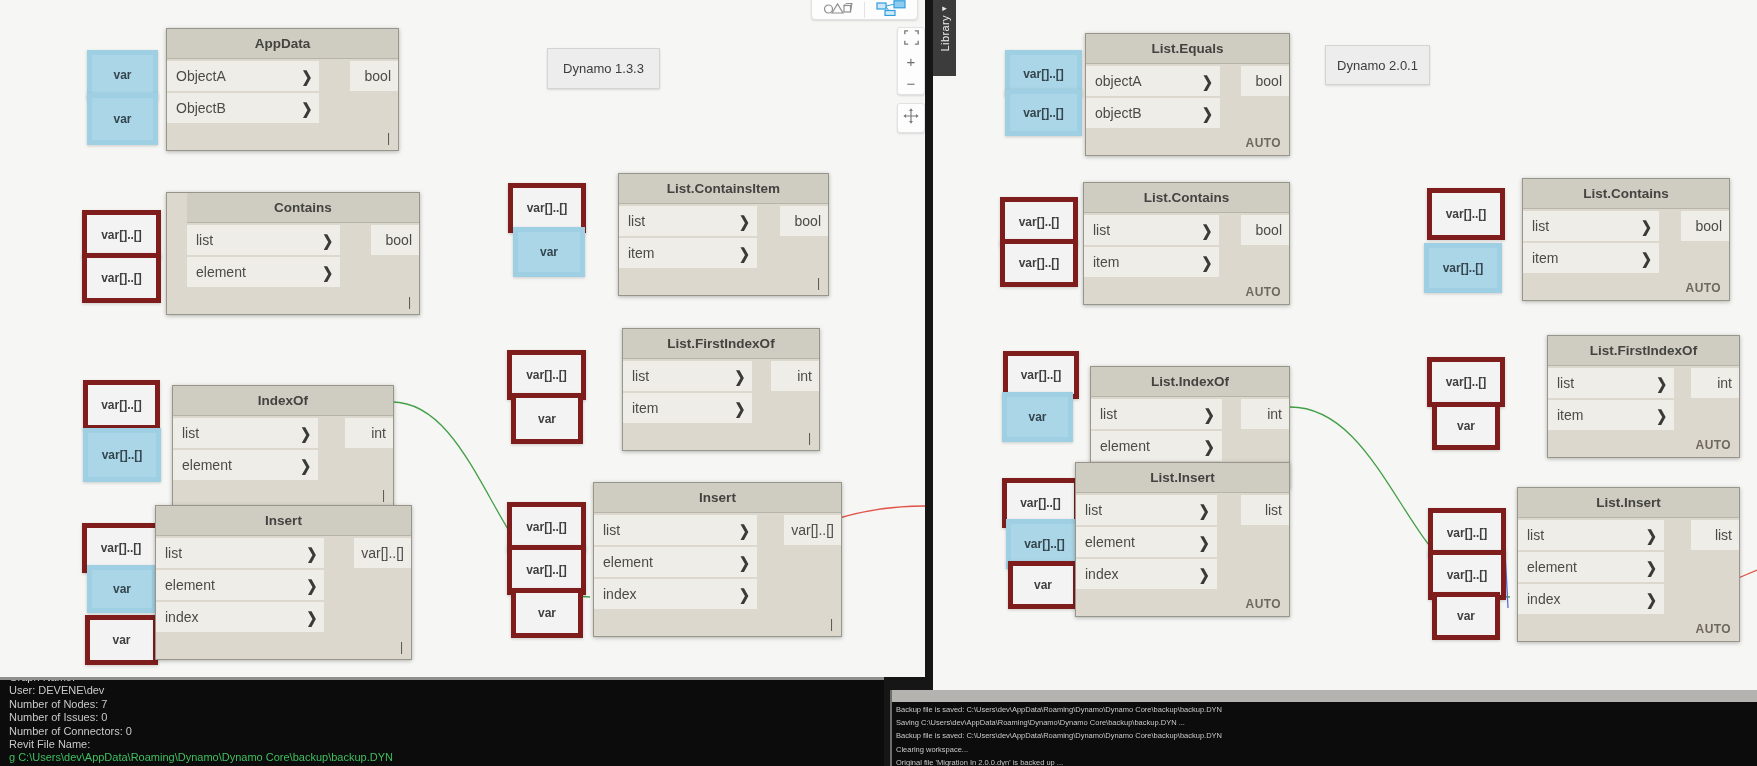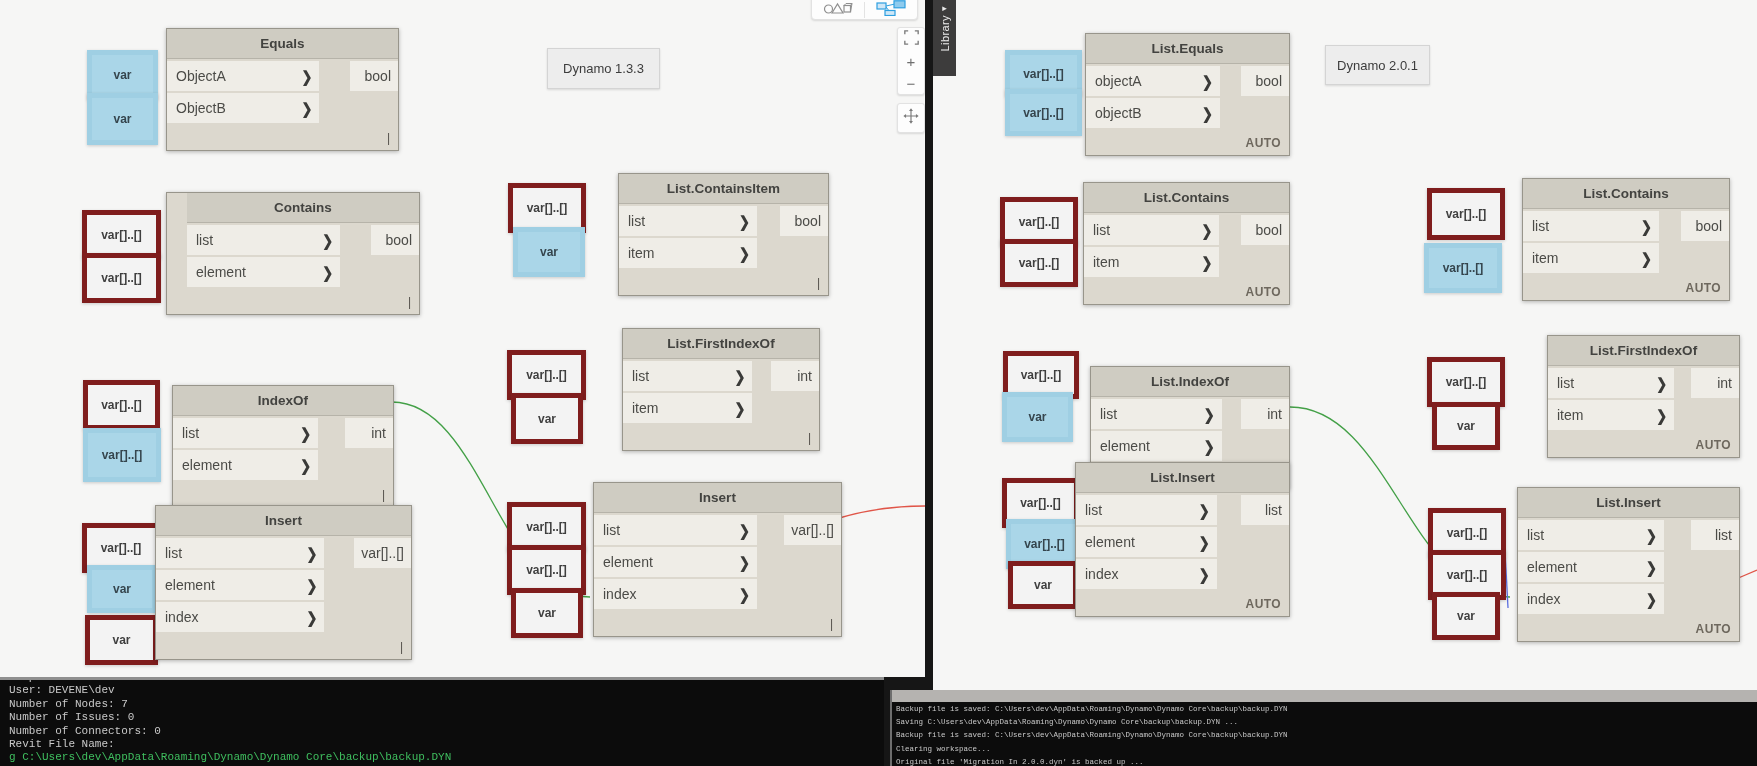--- a/index.html
+++ b/index.html
@@ -39,21 +39,21 @@
   #view-toolbar{position:absolute;left:811px;top:-8px;height:26px;background:#fdfdfd;border:1px solid #e2e2e2;border-radius:4px;
     box-shadow:0 1px 2px rgba(0,0,0,.12);display:flex;align-items:flex-end;}
   .vt-btn{width:52px;height:18px;display:flex;align-items:center;justify-content:center;cursor:pointer;}
   .vt-sep{width:1px;height:16px;background:#e3e3e3;align-self:flex-end;margin-bottom:1px;}
   #zoom-panel{position:absolute;left:897px;top:27px;width:26px;background:#fdfdfd;border:1px solid #e2e2e2;border-radius:3px;
     box-shadow:0 1px 2px rgba(0,0,0,.12);display:flex;flex-direction:column;align-items:center;}
   .zp-btn{width:24px;height:22px;display:flex;align-items:center;justify-content:center;color:#6f6f6f;font-size:15px;cursor:pointer;}
   #pan-btn{position:absolute;left:897px;top:103px;width:26px;height:28px;background:#fdfdfd;border:1px solid #e2e2e2;border-radius:3px;
     box-shadow:0 1px 2px rgba(0,0,0,.12);display:flex;align-items:center;justify-content:center;cursor:pointer;}
   
-  .console{position:absolute;background:#0c0c0c;overflow:hidden;font-family:Liberation Mono, monospace;color:#c9c9c9;}
+  .console{position:absolute;background:#0c0c0c;overflow:hidden;font-family:Liberation Sans, sans-serif;color:#c9c9c9;}
   #console-left{left:0;top:677px;width:884px;height:89px;font-size:11px;line-height:13.4px;}
   #console-left .topbar{position:absolute;left:0;top:0;width:100%;height:3px;background:#8f8f8f;z-index:2;}
   #console-left .txt{padding:0 0 0 9px;margin-top:-6px;position:relative;z-index:1;}
   #console-right{left:890px;top:690px;width:990px;height:76px;font-size:7.5px;line-height:13.2px;border-left:2px solid #6e6e6e;box-sizing:border-box;}
   #console-right .topbar{height:12px;background:#b5b3b0;}
   #console-right .txt{padding:1px 0 0 4px;}
   .cline{white-space:pre;}
   .cline.green{color:#3fbf5f;}
 </style>
 </head>
@@ -83,21 +83,21 @@
       <div class="chip selected" style="left: 87px; top: 565px; width: 60px; height: 38px;">var</div>
       <div class="chip" style="left: 85px; top: 615px; width: 63px; height: 40px;">var</div>
       <div class="chip" style="left: 508px; top: 183px; width: 68px; height: 40px;">var[]..[]</div>
       <div class="chip selected" style="left: 513px; top: 227px; width: 62px; height: 40px;">var</div>
       <div class="chip" style="left: 507px; top: 350px; width: 69px; height: 40px;">var[]..[]</div>
       <div class="chip" style="left: 511px; top: 393px; width: 62px; height: 41px;">var</div>
       <div class="chip" style="left: 507px; top: 502px; width: 69px; height: 40px;">var[]..[]</div>
       <div class="chip" style="left: 507px; top: 545px; width: 69px; height: 40px;">var[]..[]</div>
       <div class="chip" style="left: 511px; top: 588px; width: 62px; height: 40px;">var</div>
       <div class="node" style="left: 166px; top: 28px; width: 231px;">
-        <div class="node-header">Equals</div>
+        <div class="node-header">AppData</div>
         <div class="node-body">
           <div class="in-rows">
             <div class="in-row">
               <span>ObjectA</span>
               <span class="chevron">❯</span>
             </div>
             <div class="in-row">
               <span>ObjectB</span>
               <span class="chevron">❯</span>
             </div>

